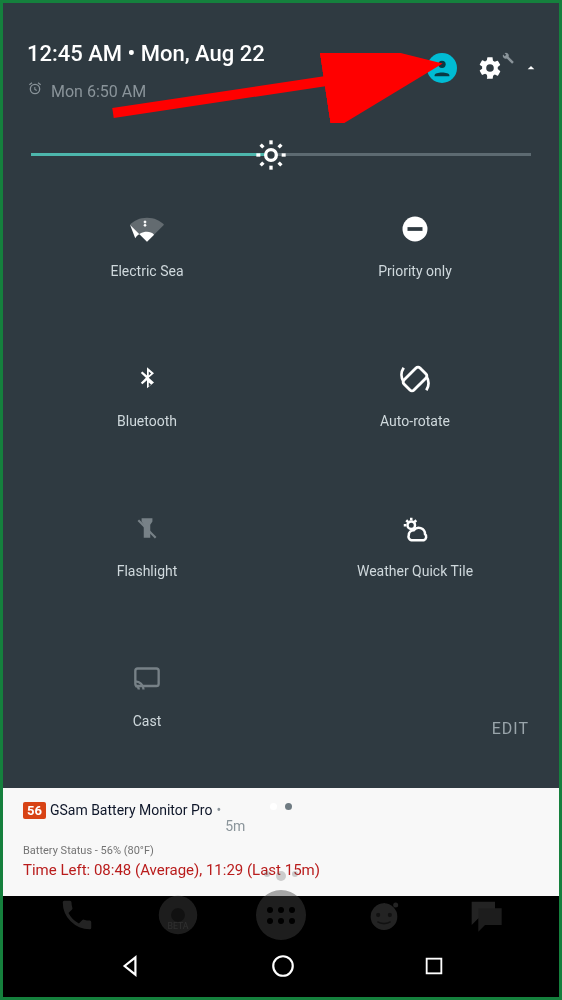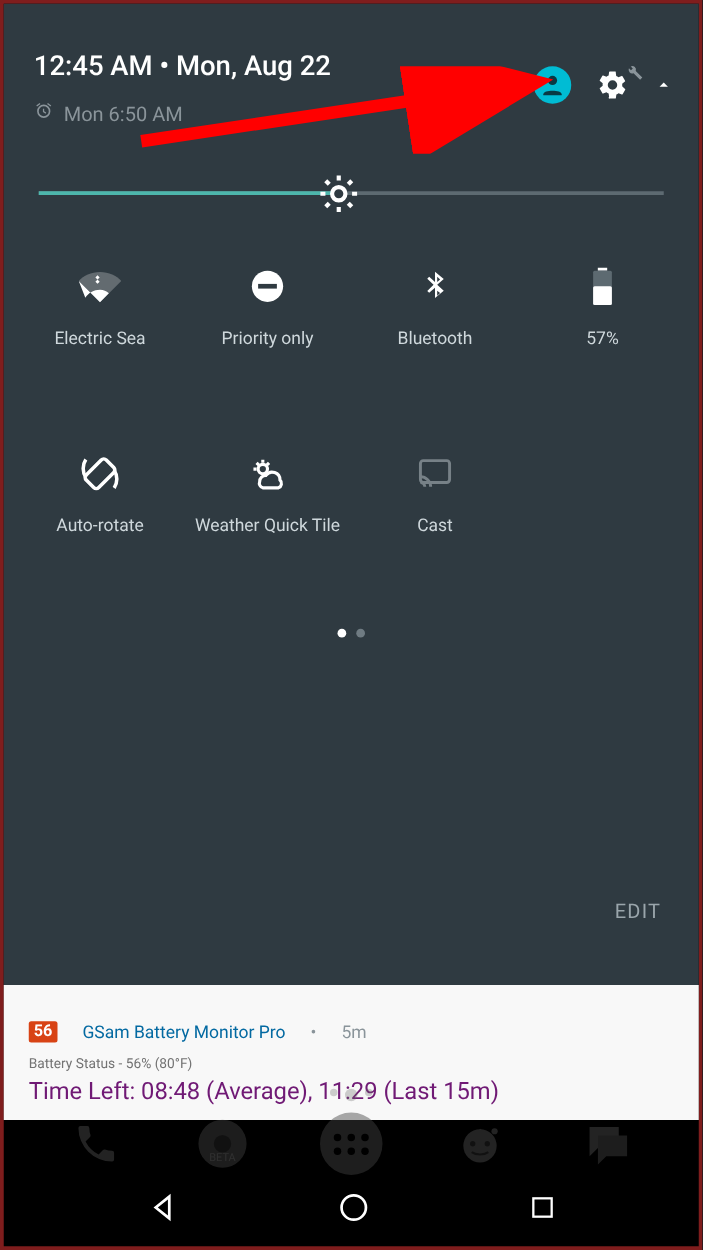--- a/index.html
+++ b/index.html
@@ -5,21 +5,21 @@
   * { margin: 0; padding: 0; box-sizing: border-box; }
   body {
     width: 562px;
     height: 1000px;
     background: #000;
     font-family: Roboto, "Helvetica Neue", Arial, sans-serif;
     overflow: hidden;
     position: relative;
   }
   .outer-border {
-    border: 3px solid #7f1d1d;
+    border: 3px solid #15803d;
     width: 562px;
     height: 1000px;
     position: relative;
   }
   .panel {
     background: #2f3a41;
     width: 100%;
     height: 785px;
     position: relative;
     color: #fff;
@@ -103,21 +103,21 @@
     top: 2px;
     left: calc(48% - 16px);
     width: 32px;
     height: 32px;
     display: flex;
     align-items: center;
     justify-content: center;
   }
   .tiles {
     display: grid;
-    grid-template-columns: repeat(4, 1fr);
+    grid-template-columns: repeat(2, 1fr);
     gap: 0;
     margin-top: 36px;
     padding: 0 10px;
   }
   .tile {
     display: flex;
     flex-direction: column;
     align-items: center;
     justify-content: flex-start;
     height: 150px;
@@ -151,44 +151,44 @@
     margin-left: 18px;
   }
   .notification {
     background: #f8f8f8;
     height: 108px;
     padding: 14px 20px 10px 20px;
     color: #333;
   }
   .notif-top {
     display: flex;
-    align-items: flex-end;
-    gap: 20px;
+    align-items: flex-start;
+    gap: 4px;
     font-size: 14px;
   }
   .notif-badge {
     background: #d84315;
     color: #fff;
     font-weight: 700;
     font-size: 13px;
     padding: 1px 4px;
     border-radius: 2px;
   }
-  .notif-app { color: #0369a1; font-size: 14px; }
+  .notif-app { color: #0f172a; font-size: 14px; }
   .notif-dot { color: #8a949a; }
   .notif-time { color: #8a949a; margin-top: 16px; }
   .notif-title {
     margin-top: 10px;
     font-size: 11px;
     color: #737373;
   }
   .notif-sub {
     margin-top: 4px;
-    color: #701a75;
-    font-size: 19px;
+    color: #b91c1c;
+    font-size: 15px;
   }
   .dock {
     position: absolute;
     bottom: 52px;
     left: 0;
     right: 0;
     height: 60px;
     display: flex;
     justify-content: space-around;
     align-items: center;
@@ -332,37 +332,36 @@
       <div class="tile">
         <div class="tile-icon">
           <svg width="28" height="28" viewBox="0 0 24 24" fill="#fff">
               <path d="M12 2l6 5-4.5 4L18 15l-6 5V13l-4 3.5-1.3-1.3L11 11 6.7 6.8 8 5.5l4 3.5V2zm1.5 3.5V9l2-1.7zM13.5 15v3.5l2-1.8z"></path>
             </svg>
         </div>
         <div class="tile-label">Bluetooth</div>
       </div>
       <div class="tile">
         <div class="tile-icon">
-          <svg width="20" height="30" viewBox="0 0 14 24" fill="#fff">
-              <rect x="4" y="0" width="6" height="2"></rect>
-              <rect x="1" y="2" width="12" height="22" rx="1" fill="#5d6a71"></rect>
-              <rect x="1" y="12" width="12" height="12" rx="1" fill="#fff"></rect>
-            </svg>
-        </div>
-        <div class="tile-label">57%</div>
-      </div>
-      <div class="tile">
-        <div class="tile-icon">
           <svg width="34" height="34" viewBox="0 0 24 24" fill="none" stroke="#fff" stroke-width="2">
               <rect x="7" y="4" width="10" height="16" rx="2" transform="rotate(45 12 12)"></rect>
               <path d="M4 4c-2 3-2 7 0 10"></path>
               <path d="M20 20c2-3 2-7 0-10"></path>
             </svg>
         </div>
         <div class="tile-label">Auto-rotate</div>
+      </div>
+      <div class="tile">
+        <div class="tile-icon" style="opacity:0.45">
+          <svg width="26" height="30" viewBox="0 0 24 24" fill="#cfd8dc">
+              <path d="M7 2h10v3l-2 3v12H9V8L7 5z"></path>
+              <line x1="4" y1="4" x2="20" y2="20" stroke="#cfd8dc" stroke-width="2"></line>
+            </svg>
+        </div>
+        <div class="tile-label">Flashlight</div>
       </div>
       <div class="tile">
         <div class="tile-icon">
           <svg width="34" height="30" viewBox="0 0 24 24" fill="none" stroke="#fff" stroke-width="2">
               <circle cx="9" cy="9" r="3"></circle>
               <path d="M9 3v2M3 9h2M5 5l1.5 1.5M13 5l-1.5 1.5"></path>
               <path d="M7 17a4 4 0 0 1 4-4 5 5 0 0 1 9 3 3 3 0 0 1-1 5H9a3 3 0 0 1-2-4z" fill="none"></path>
             </svg>
         </div>
         <div class="tile-label">Weather Quick Tile</div>

